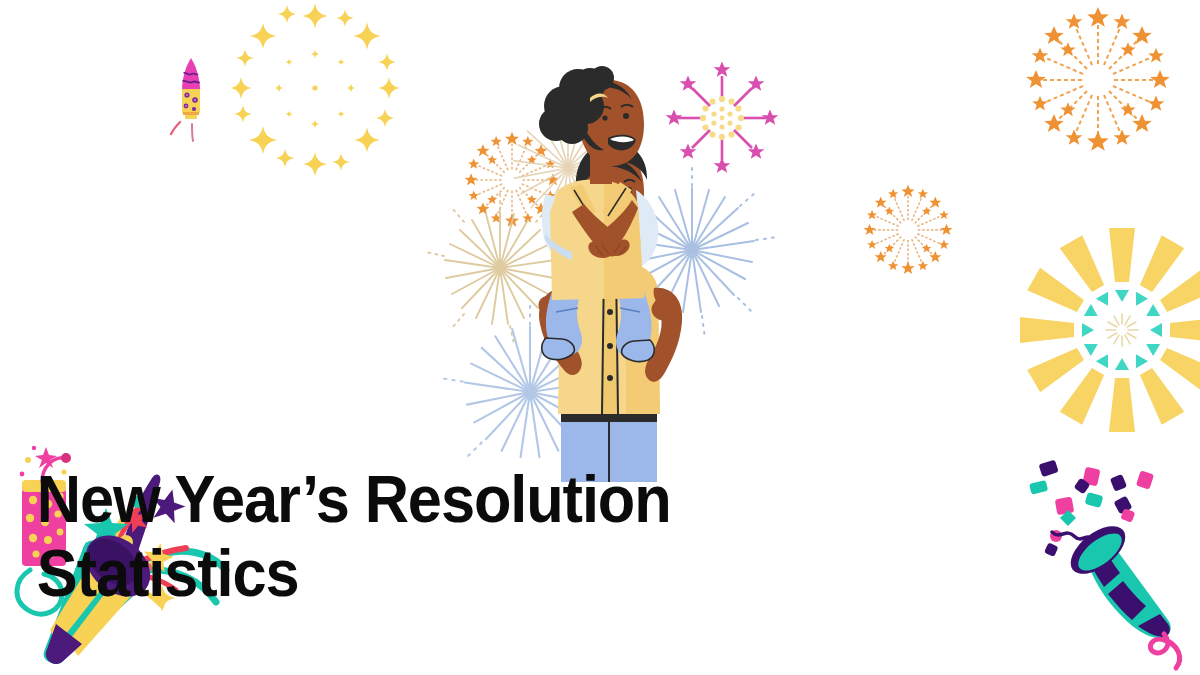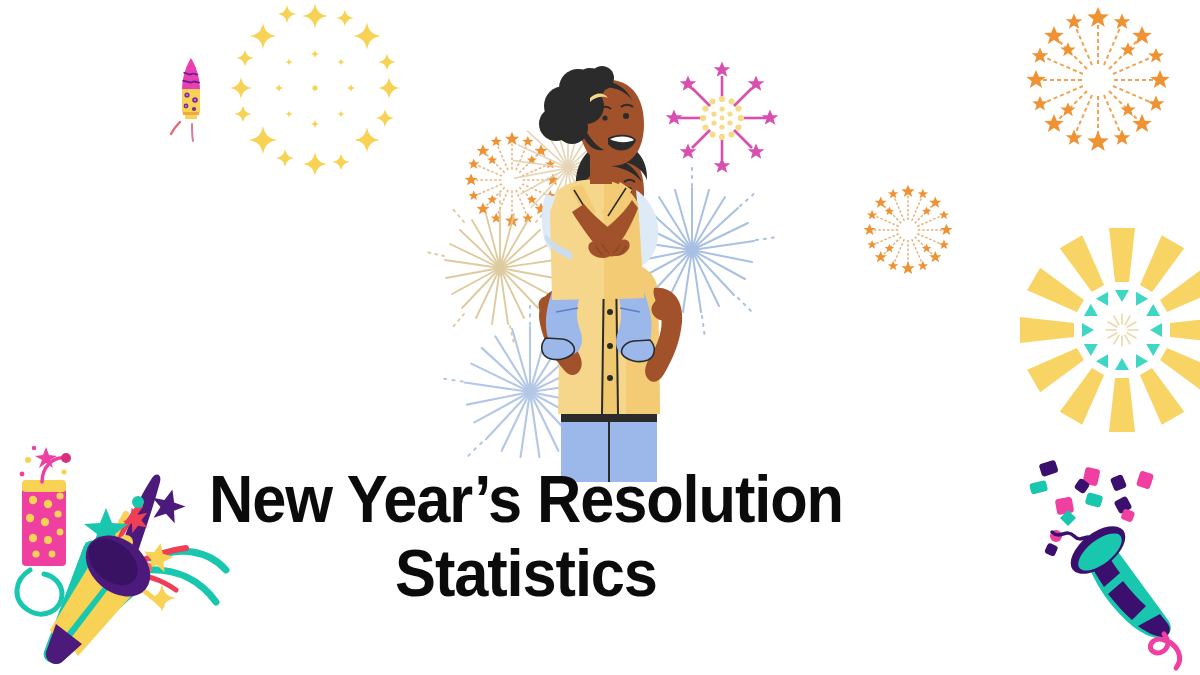--- a/index.html
+++ b/index.html
@@ -24,21 +24,20 @@
     height: 675px;
   }
   .abs { position: absolute; }
 
   
   #title-block {
     position: absolute;
     left: 0;
     top: 462px;
     width: 1052px;
-    text-align: center;
     z-index: 40;
   }
   .title-line {
     display: block;
     color: #0b0b0b;
     font-family: "Liberation Sans", sans-serif;
     font-weight: bold;
     font-size: 66px;
     line-height: 74px;
     letter-spacing: -1.2px;

